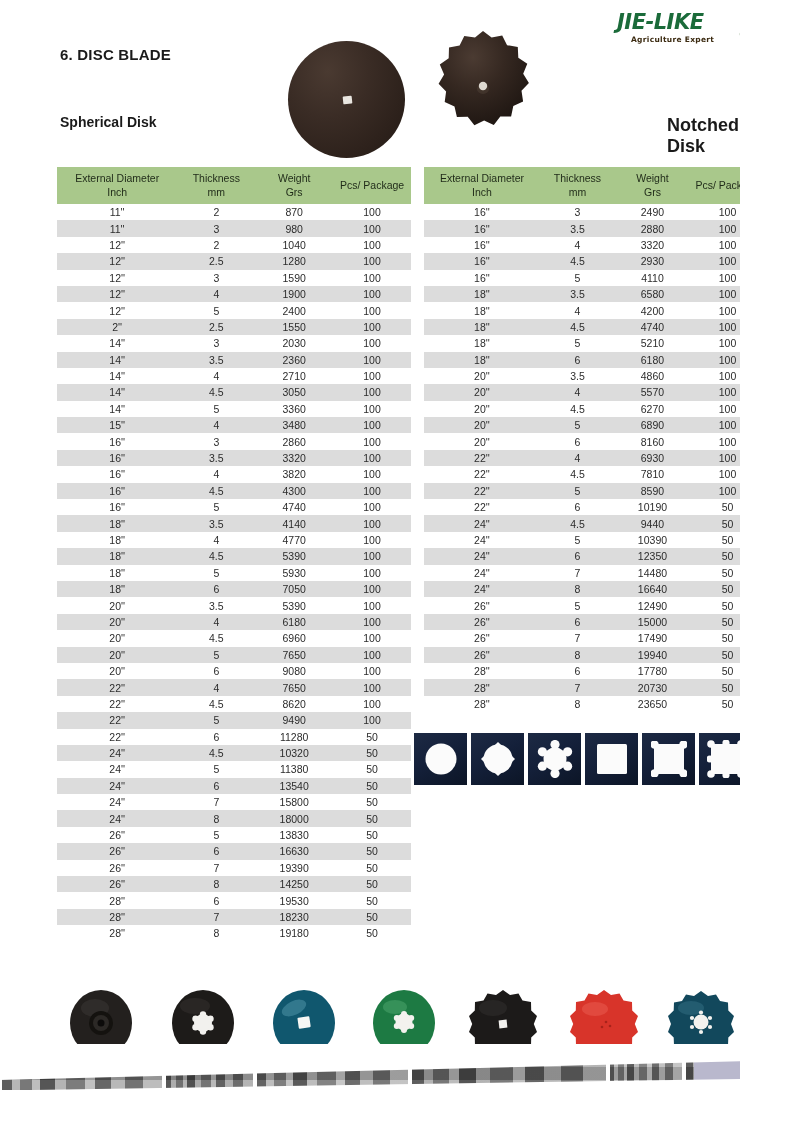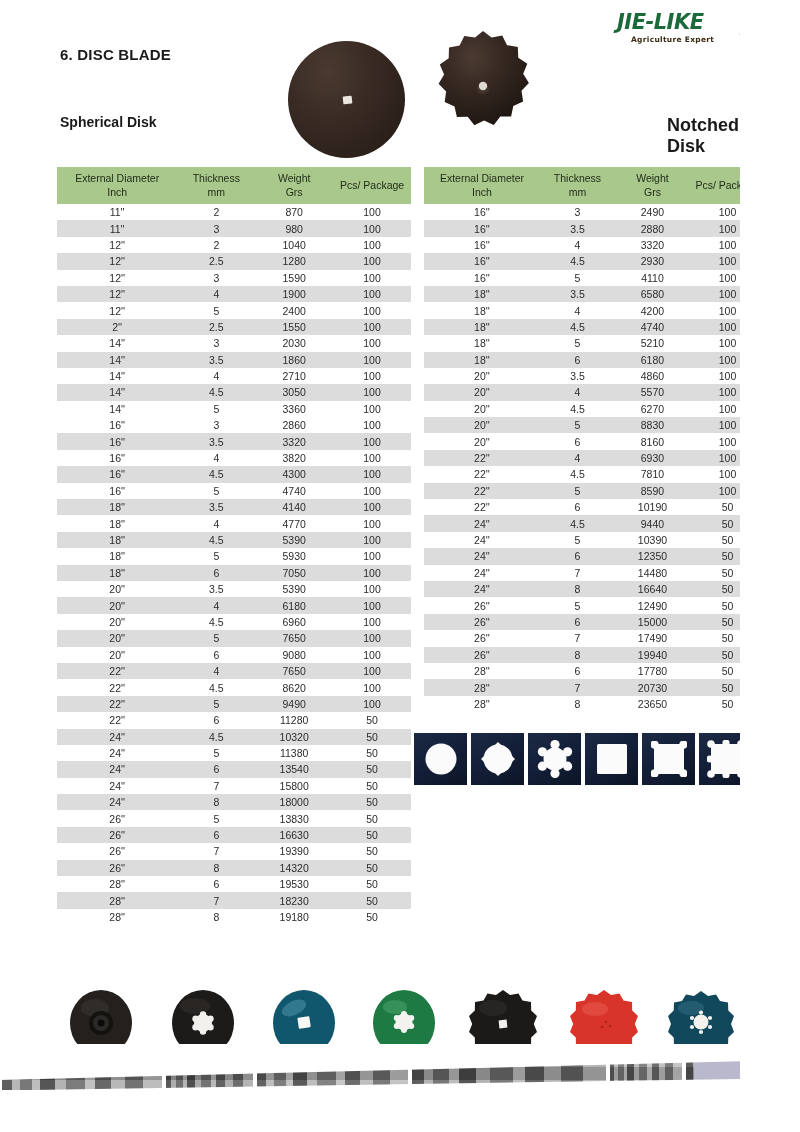--- a/index.html
+++ b/index.html
@@ -392,39 +392,45 @@
         </tr>
         <tr class="plain">
           <td>14''</td>
           <td>3</td>
           <td>2030</td>
           <td>100</td>
         </tr>
         <tr class="alt">
           <td>14''</td>
           <td>3.5</td>
-          <td>1860</td>
+          <td>2360</td>
           <td>100</td>
         </tr>
         <tr class="plain">
           <td>14''</td>
           <td>4</td>
           <td>2710</td>
           <td>100</td>
         </tr>
         <tr class="alt">
           <td>14''</td>
           <td>4.5</td>
           <td>3050</td>
           <td>100</td>
         </tr>
         <tr class="plain">
           <td>14''</td>
           <td>5</td>
           <td>3360</td>
+          <td>100</td>
+        </tr>
+        <tr class="alt">
+          <td>15''</td>
+          <td>4</td>
+          <td>3480</td>
           <td>100</td>
         </tr>
         <tr class="plain">
           <td>16''</td>
           <td>3</td>
           <td>2860</td>
           <td>100</td>
         </tr>
         <tr class="alt">
           <td>16''</td>
@@ -578,21 +584,21 @@
         </tr>
         <tr class="plain">
           <td>26''</td>
           <td>7</td>
           <td>19390</td>
           <td>50</td>
         </tr>
         <tr class="alt">
           <td>26''</td>
           <td>8</td>
-          <td>14320</td>
+          <td>14250</td>
           <td>50</td>
         </tr>
         <tr class="plain">
           <td>28''</td>
           <td>6</td>
           <td>19530</td>
           <td>50</td>
         </tr>
         <tr class="alt">
           <td>28''</td>
@@ -708,21 +714,21 @@
         </tr>
         <tr class="plain">
           <td>20''</td>
           <td>4.5</td>
           <td>6270</td>
           <td>100</td>
         </tr>
         <tr class="alt">
           <td>20''</td>
           <td>5</td>
-          <td>8830</td>
+          <td>6890</td>
           <td>100</td>
         </tr>
         <tr class="plain">
           <td>20''</td>
           <td>6</td>
           <td>8160</td>
           <td>100</td>
         </tr>
         <tr class="alt">
           <td>22''</td>

